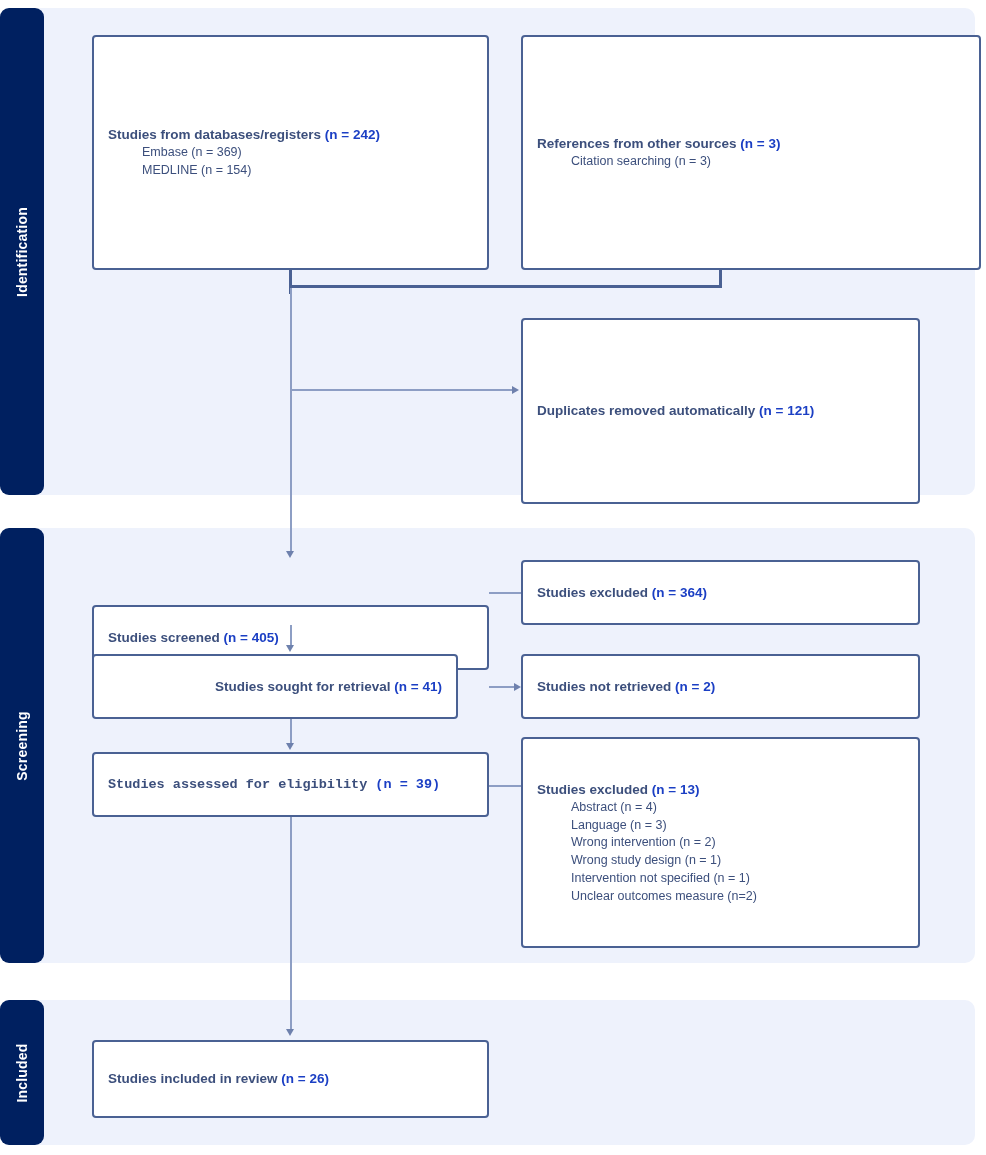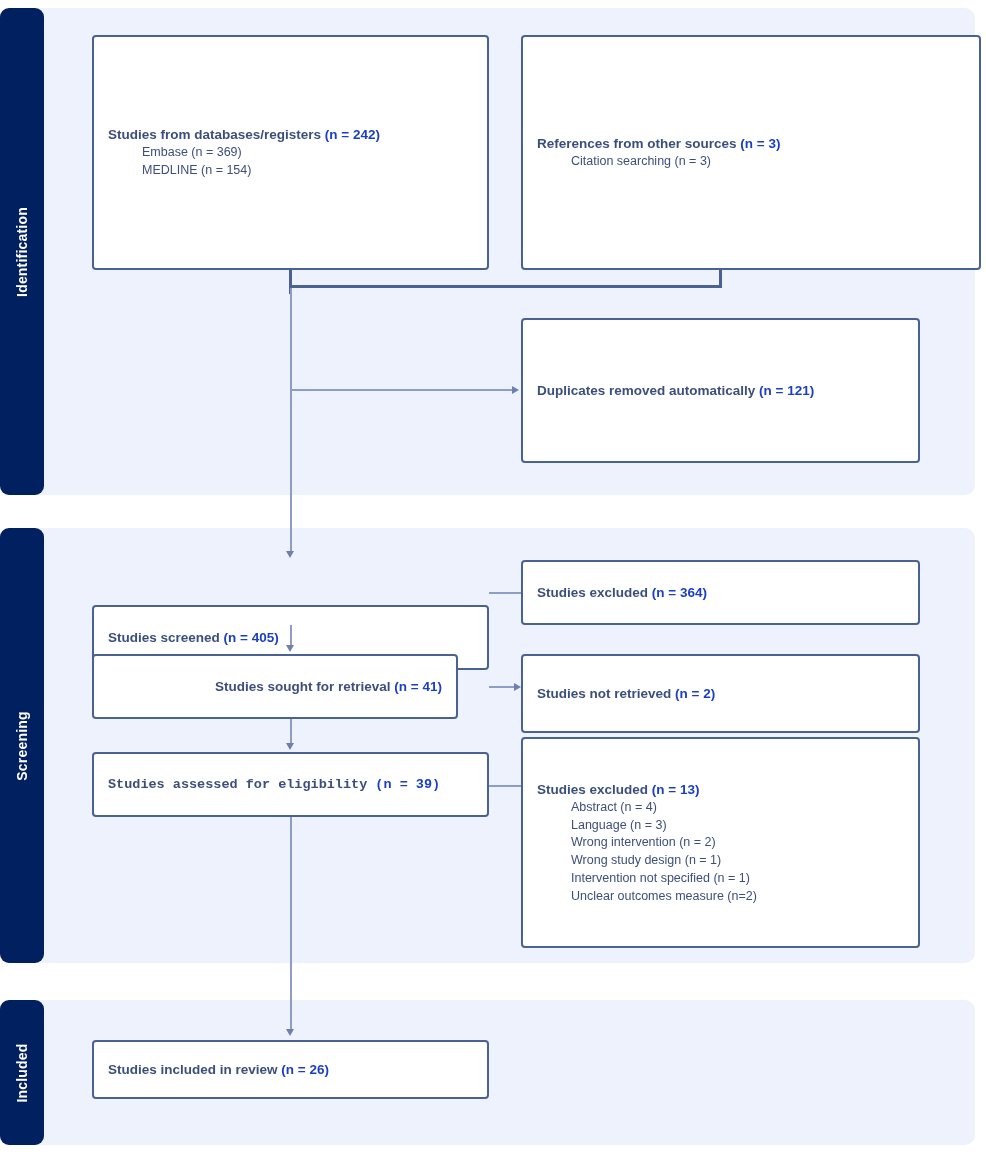--- a/index.html
+++ b/index.html
@@ -39,32 +39,32 @@
     color:#3c4f7c;font-size:13.5px;line-height:1.42;white-space:nowrap;
   }
   .ln-head{font-weight:bold;}
   .ln-head .plain{font-weight:bold;color:#3c4f7c;}
   .n{color:#1b3fc4;font-weight:bold;}
   .sub{padding-left:34px;font-size:12.5px;color:#3c4f7c;}
 
   
   .b-db      {left:92px; top:35px;  width:397px;height:235px;}
   .b-other   {left:521px;top:35px;  width:460px;height:235px;}
-  .b-dups    {left:521px;top:318px; width:399px;height:145px;}
+  .b-dups    {left:521px;top:318px; width:399px;height:186px;}
 
   .b-screened{left:92px; top:560px; width:397px;height:65px;margin-top:45px;}
   .b-sought  {left:92px; top:654px; width:366px;height:65px;text-align:right;}
   .b-assessed{left:92px; top:752px; width:397px;height:65px;font-family:Liberation Mono, monospace;}
 
   .b-excl1   {left:521px;top:560px; width:399px;height:65px;}
-  .b-notret  {left:521px;top:654px; width:399px;height:79px;}
+  .b-notret  {left:521px;top:654px; width:399px;height:65px;}
   .b-excl2   {left:521px;top:737px; width:399px;height:211px;}
   .b-excl2 .box-inner{padding-top:0;}
 
-  .b-included{left:92px;top:1040px; width:397px;height:59px;}
+  .b-included{left:92px;top:1040px; width:397px;height:78px;}
 
   
   .ln-h,.ln-v{position:absolute;background:#8d9ec4;}
   .ln-v{width:2px;}
   .ln-h{height:2px;}
   .ln-thick{background:#4a6193;}
   .ln-v.ln-thick{width:3px;}
   .ln-h.ln-thick{height:3px;}
 
   .arrow-down{

